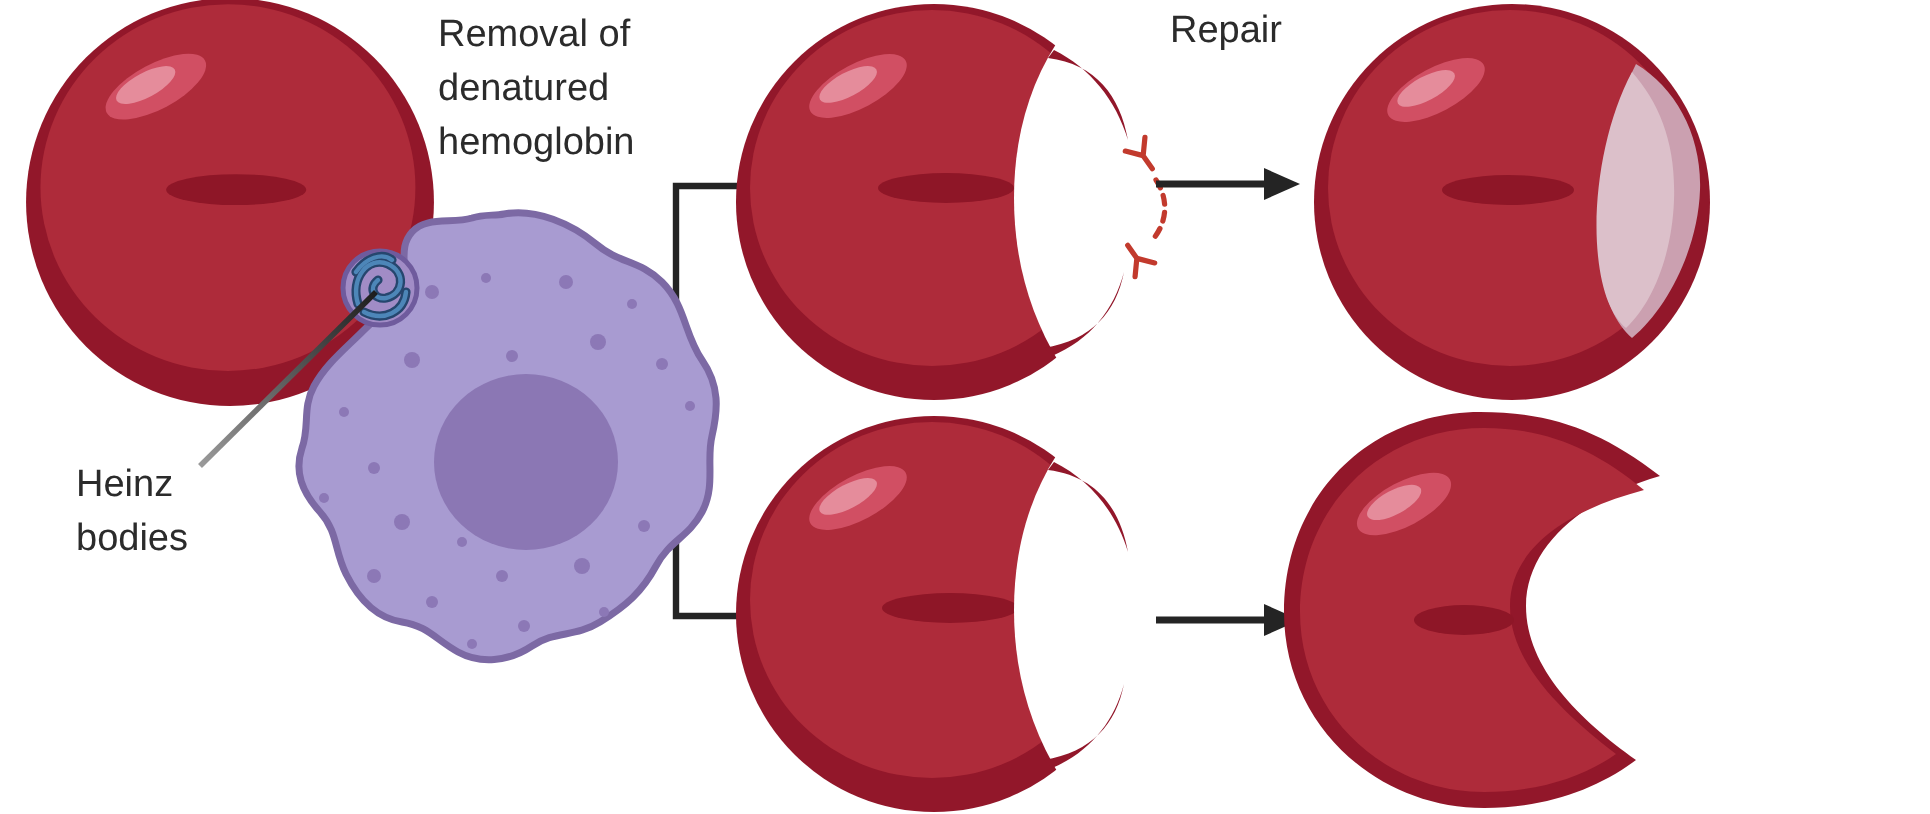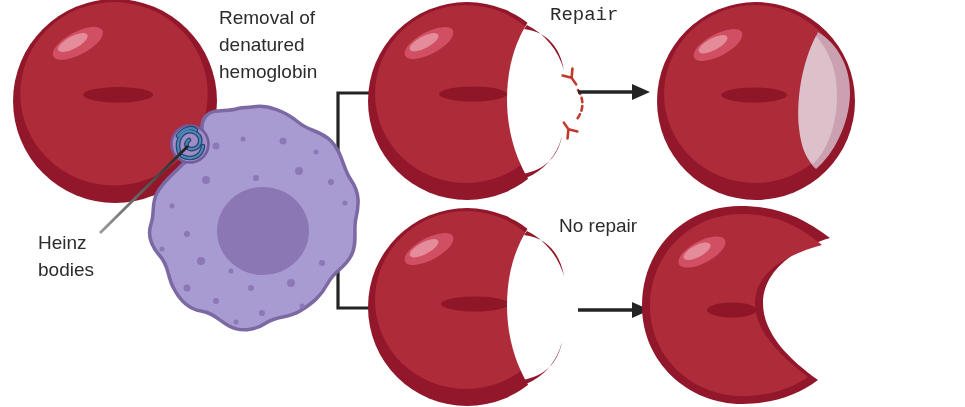--- a/index.html
+++ b/index.html
@@ -12,21 +12,21 @@
   }
   .canvas svg{position:absolute;left:0;top:0;}
   .lbl{
     position:absolute;
     font-size:19px;line-height:27px;
     color:var(--text,#2b2b2b);
     white-space:normal;
   }
   .lbl-removal{left:219px;top:4px;width:168px;}
   .lbl-heinz{left:38px;top:229px;width:104px;text-align:left;}
-  .lbl-repair{left:550px;top:2px;font-family:Liberation Mono, monospace;}
+  .lbl-repair{left:585px;top:2px;}
   .lbl-norepair{left:559px;top:212px;}
   .lbl-blister{left:845px;top:3px;}
   .lbl-bite{left:845px;top:212px;}
 
   .rbc-rim{fill:var(--rbc-rim);}
   .rbc-body{fill:var(--rbc-body);}
   .rbc-dimple{fill:var(--rbc-dimple);}
   .hl-outer{fill:var(--rbc-highlight);}
   .hl-inner{fill:var(--rbc-highlight-inner);}
   .bite-white{fill:var(--bite-fill);}
@@ -188,15 +188,14 @@
       <ellipse class="hl-outer" rx="26" ry="11"></ellipse>
       <ellipse class="hl-inner" cx="-4" cy="-3" rx="15" ry="6"></ellipse>
     </g>
     <ellipse class="rbc-dimple" cx="732" cy="310" rx="25" ry="7.5"></ellipse>
   </g>
 </svg>
 
 <div class="lbl lbl-removal">Removal of denatured hemoglobin</div>
 <div class="lbl lbl-heinz">Heinz bodies</div>
 <div class="lbl lbl-repair">Repair</div>
-<div class="lbl lbl-norepair">No repair</div>
 
 </div>
 
 </body></html>

